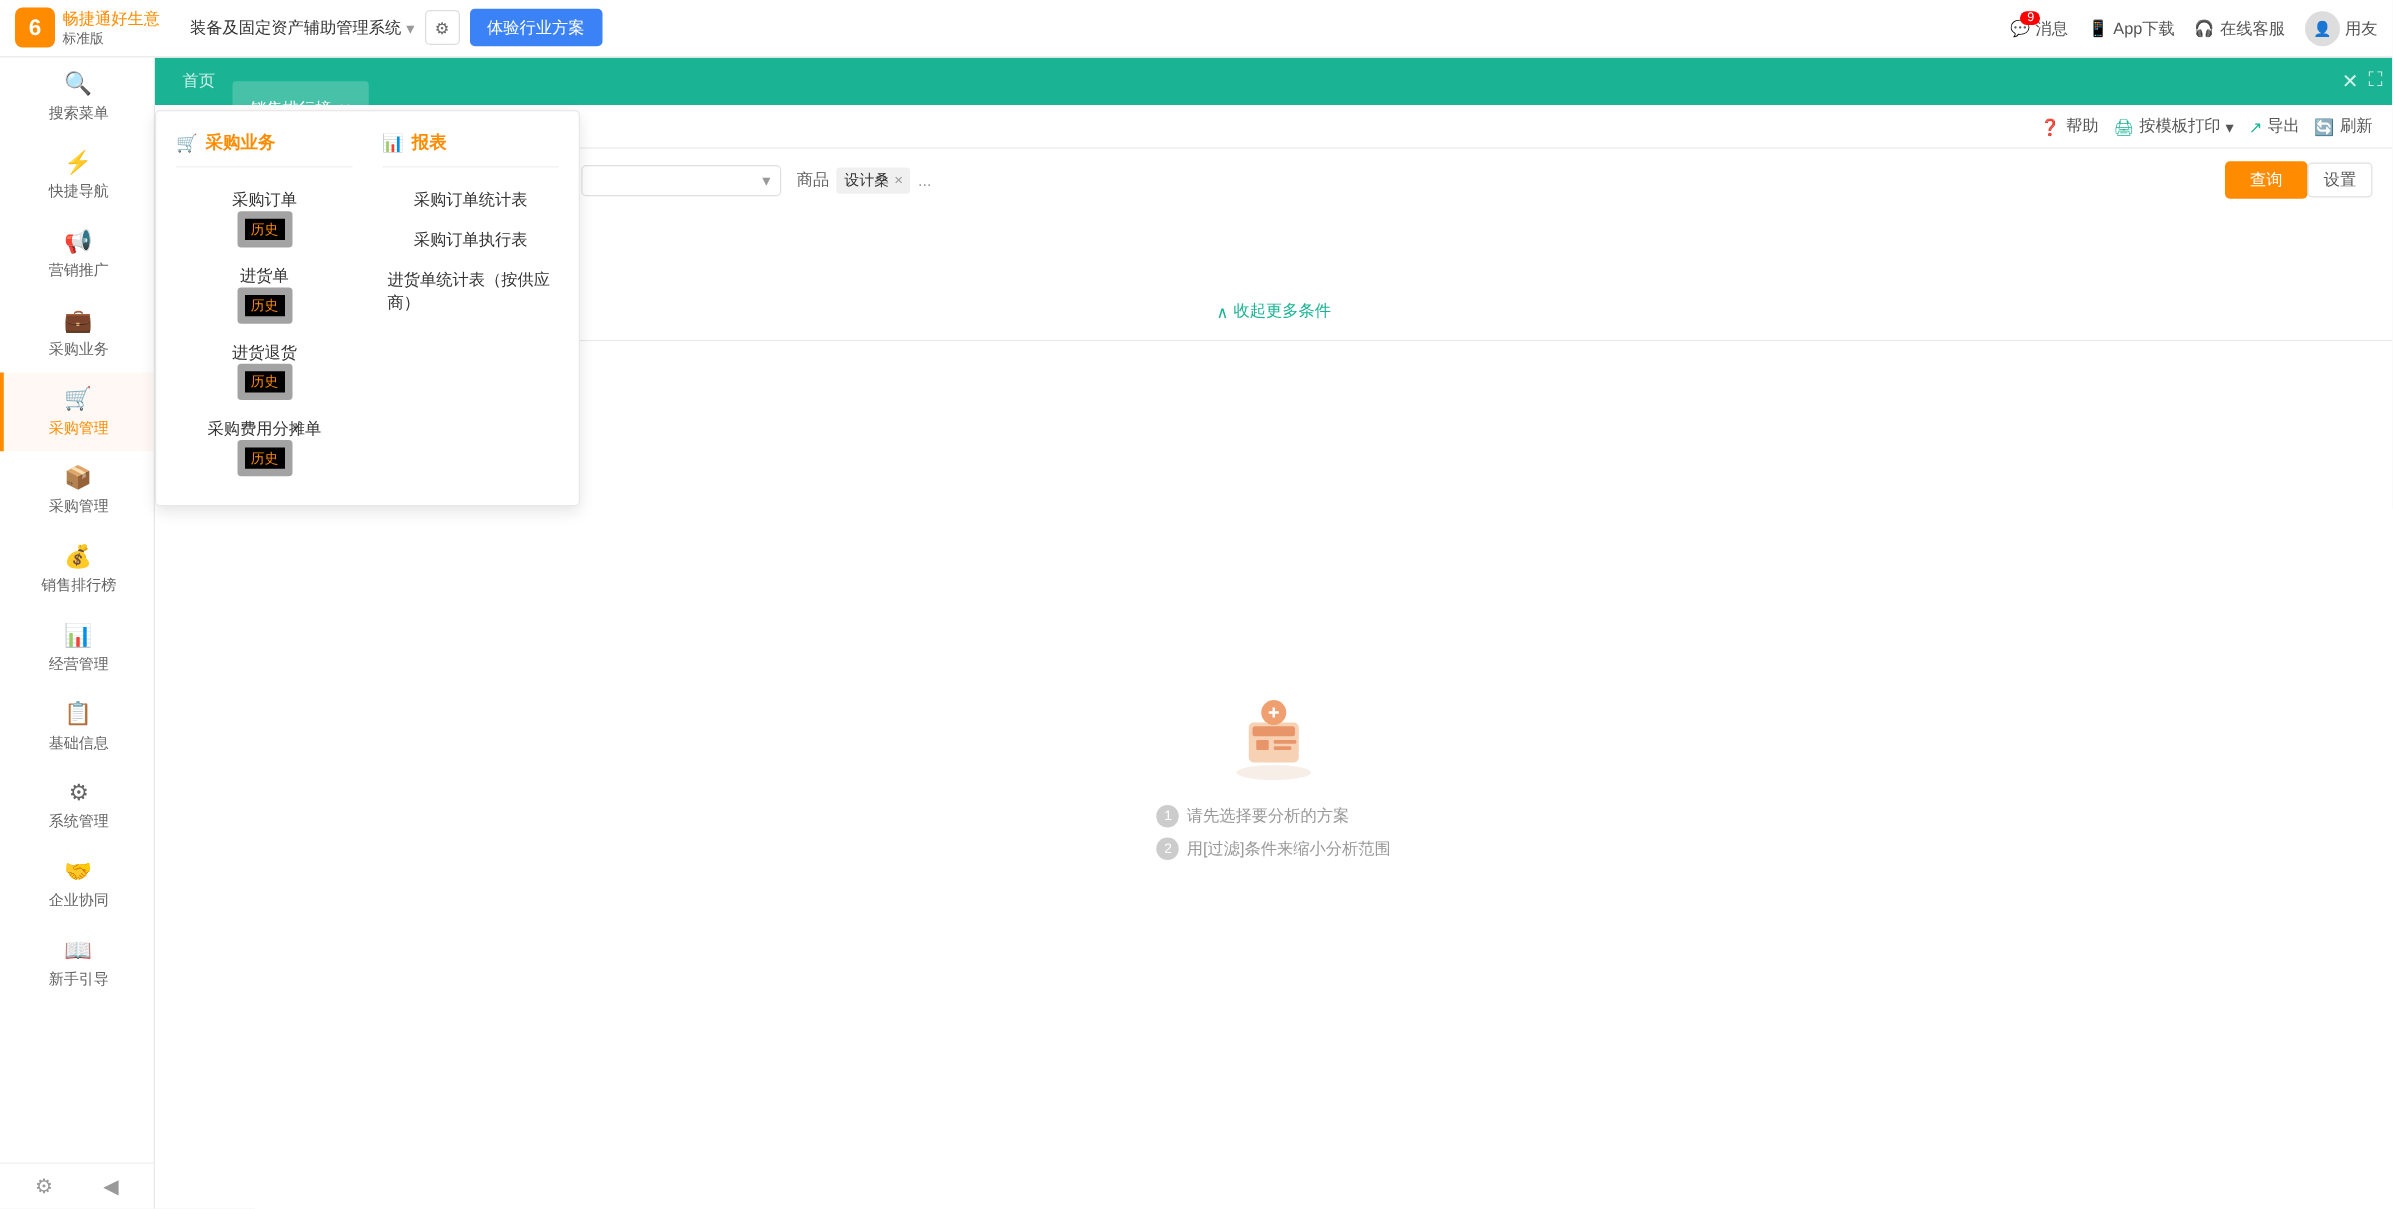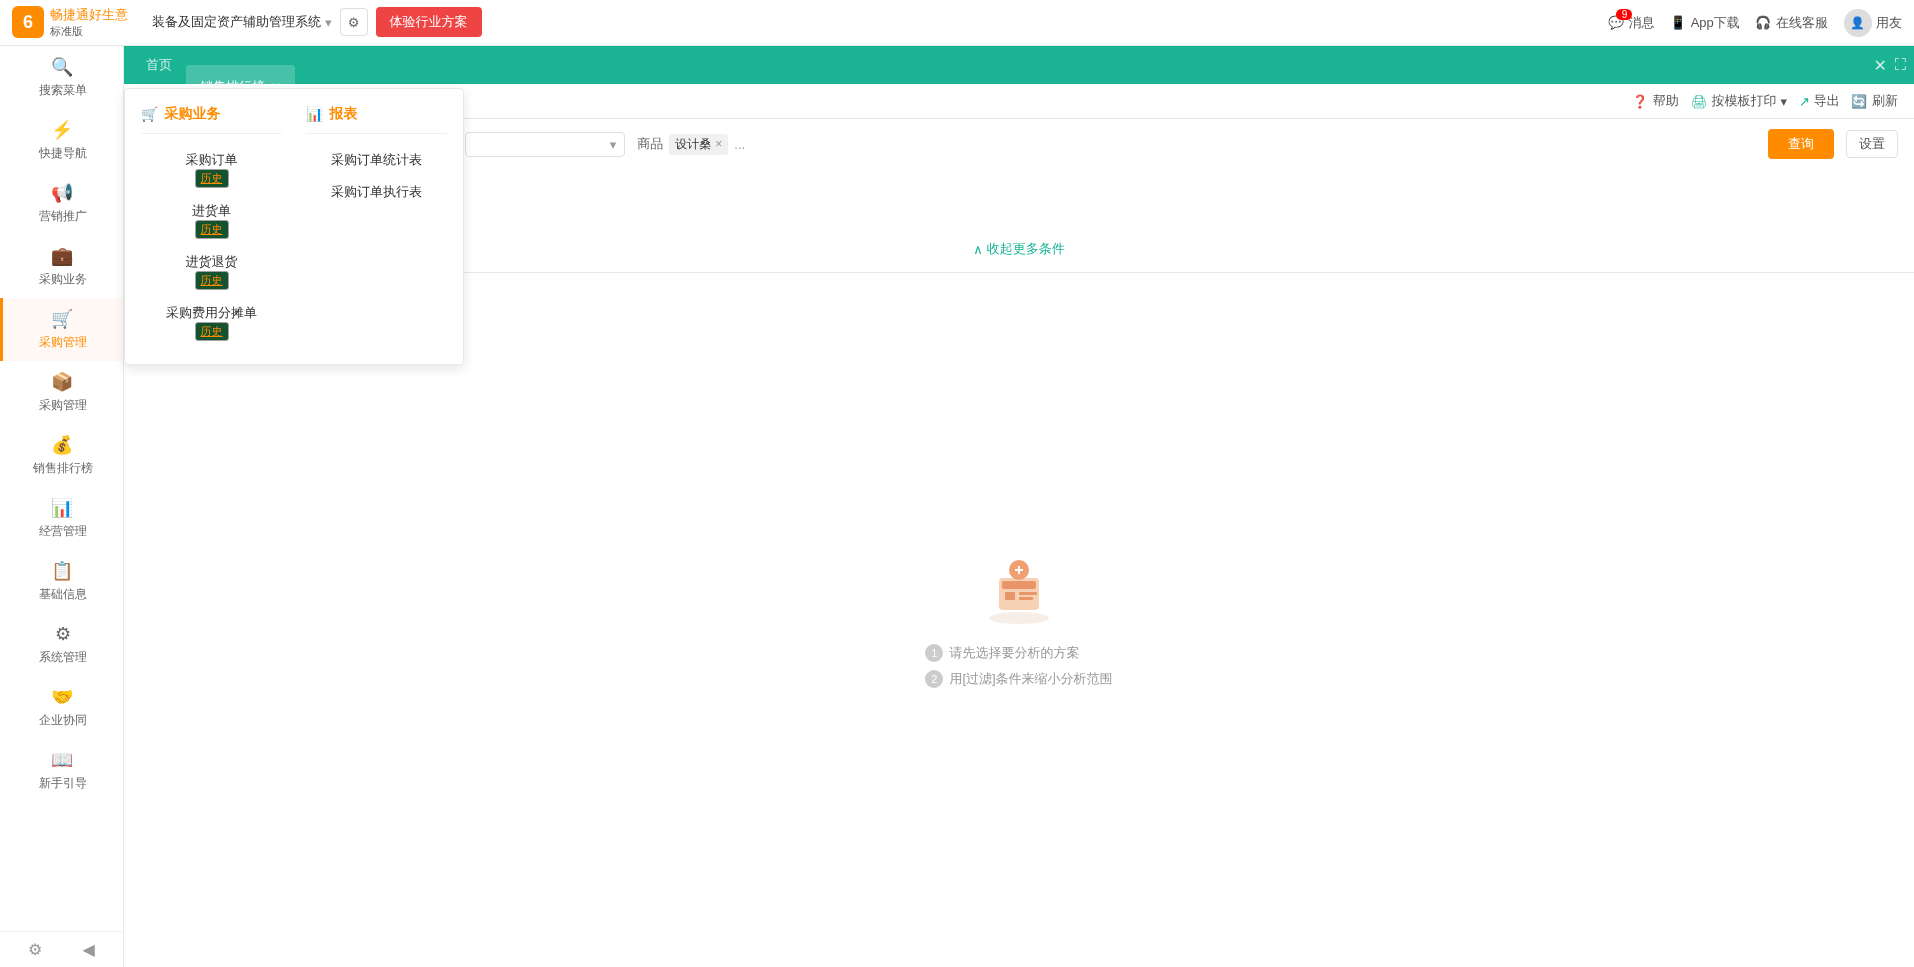--- a/index.html
+++ b/index.html
@@ -15,21 +15,21 @@
     
     .top-bar-left { display: flex; align-items: center; gap: 8px; flex: 1; }
     .logo-area { display: flex; align-items: center; gap: 6px; margin-right: 16px; }
     .logo-icon { width: 32px; height: 32px; background: #ff8c00; border-radius: 6px; display: flex; align-items: center; justify-content: center; color: #fff; font-size: 18px; font-weight: bold; }
     .logo-text { font-size: 11px; color: #666; line-height: 1.4; }
     .logo-text .line1 { color: #ff8c00; font-weight: normal; font-size: 13px; }
     .system-title { font-size: 13px; color: #333; }
     .title-dropdown { display: flex; align-items: center; gap: 4px; cursor: pointer; }
     .title-dropdown .arrow { color: #999; }
     .settings-icon-btn { width: 28px; height: 28px; border: 1px solid #ddd; border-radius: 4px; display: flex; align-items: center; justify-content: center; cursor: pointer; color: #666; }
-    .industry-btn { background: #ef4444; color: #fff; border: none; padding: 6px 14px; border-radius: 4px; cursor: pointer; font-size: 13px; }
+    .industry-btn { background: #3b82f6; color: #fff; border: none; padding: 6px 14px; border-radius: 4px; cursor: pointer; font-size: 13px; }
     .top-bar-right { display: flex; align-items: center; gap: 16px; }
     .top-action { display: flex; align-items: center; gap: 4px; cursor: pointer; color: #555; font-size: 13px; }
     .badge-icon { position: relative; display: inline-block; }
     .badge { position: absolute; top: -6px; right: -8px; background: #f00; color: #fff; border-radius: 10px; font-size: 10px; padding: 0 4px; min-width: 16px; text-align: center; }
     .user-avatar { width: 28px; height: 28px; background: #ddd; border-radius: 50%; display: flex; align-items: center; justify-content: center; font-size: 12px; color: #666; }
 
     
     .tab-bar { display: flex; align-items: center; background: #1ab394; height: 38px; padding: 0 8px; flex-shrink: 0; }
     .tab-item { padding: 13px 14px; height: 44px; display: flex; align-items: center; cursor: pointer; color: rgba(255,255,255,0.8); font-size: 13px; gap: 6px; }
     .tab-item.active { background: rgba(255,255,255,0.2); color: #fff; border-radius: 3px 3px 0 0; margin-top: 44px; }
@@ -70,21 +70,21 @@
     .empty-icon { width: 100px; height: 80px; }
     .empty-hints { color: #999; font-size: 13px; line-height: 2; }
     .empty-hint-item { display: flex; align-items: center; gap: 6px; }
     .hint-num { width: 18px; height: 18px; border-radius: 50%; background: #ccc; color: #fff; display: flex; align-items: center; justify-content: center; font-size: 11px; }
 
     
     .dropdown-menu { position: absolute; top: 88px; left: 124px; background: #fff; border: 1px solid #e8e8e8; border-radius: 4px; box-shadow: 0 4px 12px rgba(0,0,0,0.1); z-index: 100; display: flex; min-width: 340px; padding: 16px; gap: 24px; }
     .menu-section { flex: 1; }
     .menu-section-title { display: flex; align-items: center; gap: 6px; color: #ff8c00; font-size: 14px; font-weight: bold; padding-bottom: 10px; border-bottom: 1px solid #f0f0f0; margin-bottom: 10px; }
     .menu-item { display: flex; align-items: center; justify-content: space-between; padding: 7px 4px; cursor: pointer; color: #333; font-size: 13px; border-radius: 3px; flex-direction: column; }
-    .history-badge { background: #14532d; color: #ff8c00; border: 1px solid #a3a3a3; border-radius: 3px; padding: 1px 5px; font-size: 11px; text-decoration: underline; }
+    .history-badge { background: #000000; color: #ff8c00; border: 6px solid #a3a3a3; border-radius: 3px; padding: 1px 5px; font-size: 11px; }
   </style>
 </head>
 <body>
 
 <div class="app-wrapper">
 
   <div class="top-bar">
     <div class="top-bar-left">
 
       <div class="logo-area">
@@ -252,21 +252,21 @@
 
           <div class="filter-item">
             <span class="filter-label">商品</span>
             <div class="filter-tag">
               <span>设计桑</span>
               <span class="close">×</span>
             </div>
             <span class="filter-dots">...</span>
           </div>
 
-          <div style="margin-left:auto;display:flex;align-items:center;gap:12px;">
+          <div style="margin-left:auto;display:flex;align-items:center;gap:0;">
             <button class="query-btn">查询</button>
             <button class="settings-btn">设置</button>
           </div>
         </div>
         <div class="filter-row">
 
           <div class="filter-item">
             <span class="filter-label">排名项目</span>
             <div class="filter-control" style="min-width:160px;">
               <span>金额</span>
@@ -355,14 +355,17 @@
     <div class="menu-section-title">
       <span>📊</span>
       <span>报表</span>
     </div>
     <div class="menu-item">
       <span>采购订单统计表</span>
     </div>
     <div class="menu-item">
       <span>采购订单执行表</span>
     </div>
+    <div class="menu-item">
+      <span>进货单统计表（按供应商）</span>
+    </div>
   </div>
 </div>
 
 </body></html>

